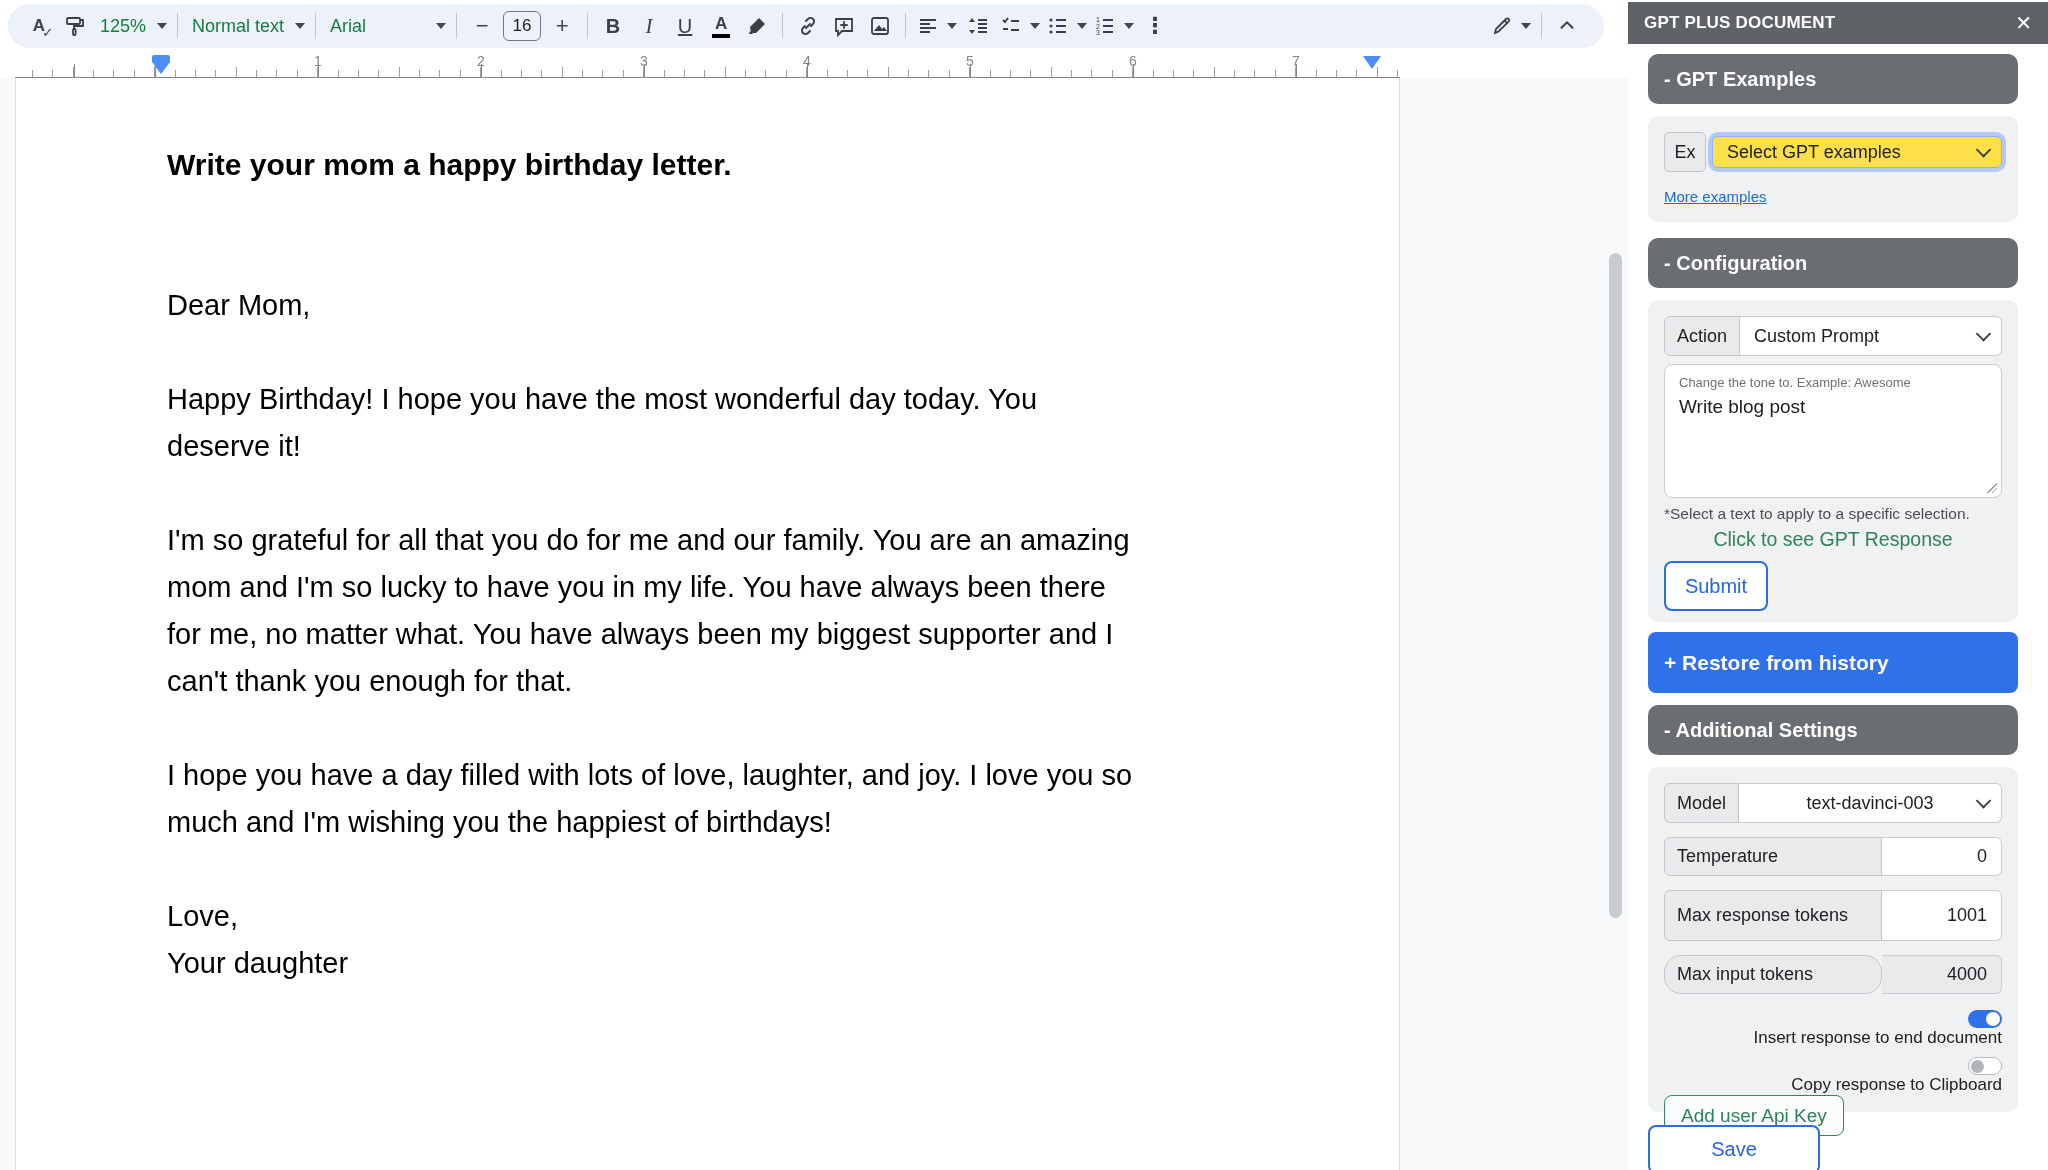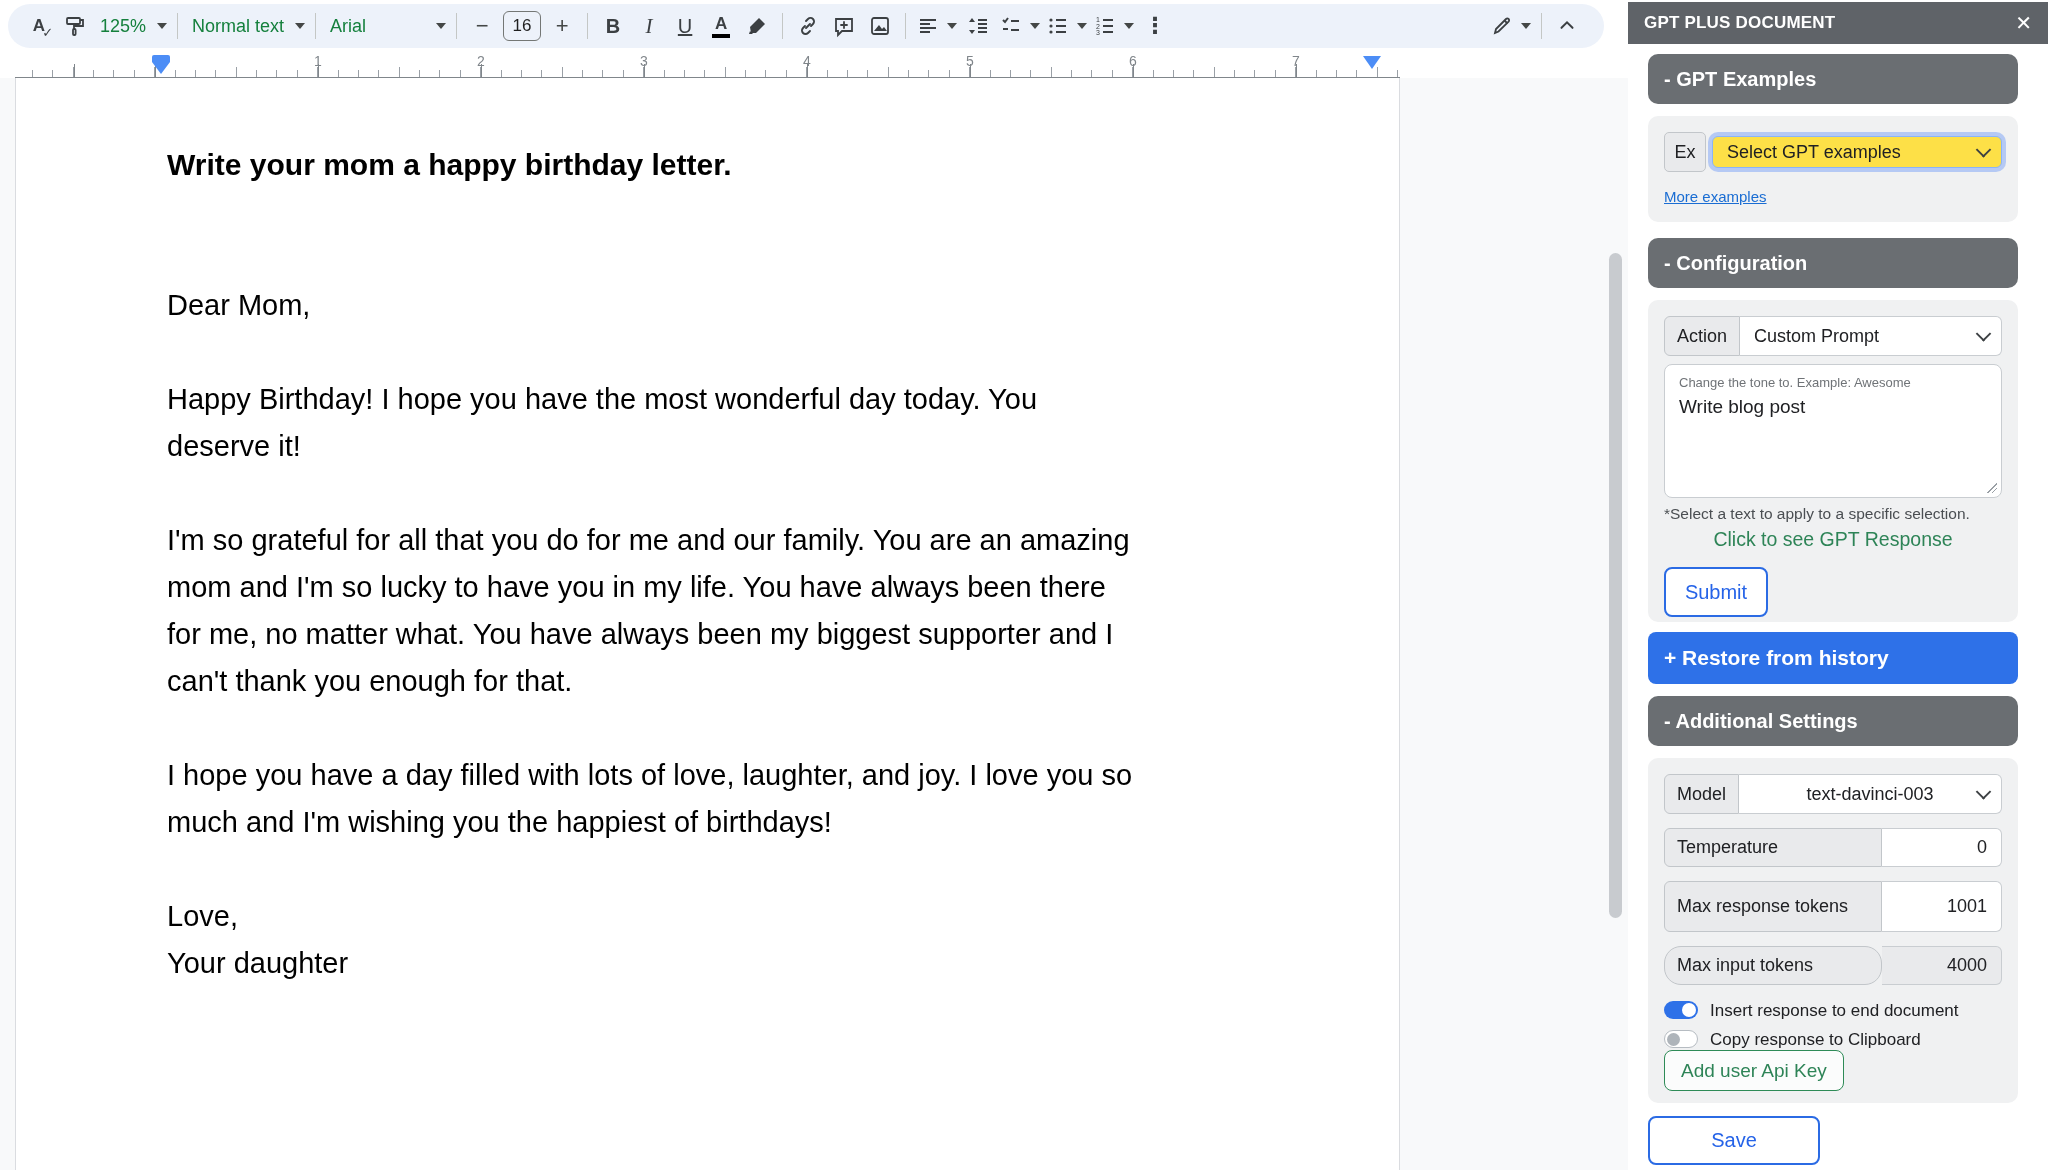--- a/index.html
+++ b/index.html
@@ -71,24 +71,24 @@
   .ex-select { flex:1; margin-left:6px; height:32px; background:#fde047; border:1px solid #8ab4f8; border-radius:6px; box-shadow:0 0 0 4px rgba(93,143,247,.4); display:flex; align-items:center; font-size:18px; color:#202124; padding:0 14px; position:relative; }
   .link-blue { color:#1a6dd3; text-decoration:underline; font-size:15px; display:inline-block; margin-top:16px; }
   .sb-textarea { margin-top:8px; height:134px; background:#fff; border:1px solid #c9cdd1; border-radius:8px; padding:10px 14px; position:relative; }
   .ta-label { font-size:13px; color:#6f7377; }
   .ta-value { font-size:19px; color:#202124; margin-top:6px; }
   .ta-resize { position:absolute; right:4px; bottom:4px; width:10px; height:10px;
     background:linear-gradient(135deg, transparent 0 50%, #9aa0a6 50% 56%, transparent 56% 72%, #9aa0a6 72% 78%, transparent 78%); }
   .sb-note { font-size:15.5px; color:#4a4e52; margin-top:7px; }
   .link-green { font-size:19.5px; color:#2e8457; text-align:center; margin-top:5px; }
   .btn-outline-blue { display:inline-flex; align-items:center; justify-content:center; background:#fff; border:2px solid #2b6be4; border-radius:8px; color:#2563e8; font-size:20px; }
-  .submit-btn { margin-top:16px; width:104px; height:50px; }
-  .restore-bar { height:52px; background:#2e71e8; border-radius:8px; color:#fff; font-weight:bold; font-size:21px; display:flex; align-items:center; padding:0 16px; }
+  .submit-btn { margin-top:10px; width:104px; height:50px; }
+  .restore-bar { height:61px; background:#2e71e8; border-radius:8px; color:#fff; font-weight:bold; font-size:21px; display:flex; align-items:center; padding:0 16px; }
   .rowgap { margin-top:14px; }
-  .toggle-row { display:flex; align-items:flex-start; margin-top:9px; }
+  .toggle-row { display:flex; align-items:flex-end; margin-top:9px;flex-direction:column; }
   .toggle-row.first { margin-top:16px; }
   .switch { width:34px; height:18px; border-radius:9px; position:relative; flex:0 0 auto; }
   .switch.on { background:#2e71e8; }
   .switch.on .knob { position:absolute; right:2px; top:2px; width:14px; height:14px; border-radius:50%; background:#fff; }
   .switch.off { background:#fff; border:1px solid #b6bcc2; }
   .switch.off .knob { position:absolute; left:2px; top:1.5px; width:13px; height:13px; border-radius:50%; background:#aeb4ba; }
   .toggle-label { font-size:17px; color:#202124; margin-left:12px; white-space:nowrap; }
   .api-btn { margin-top:0; display:inline-flex; align-items:center; justify-content:center; height:41px; padding:0 16px; background:#fbfcfc; border:1.5px solid #2e8b57; border-radius:8px; color:#2e8457; font-size:19px; }
   .save-btn { width:172px; height:49px; }
 

